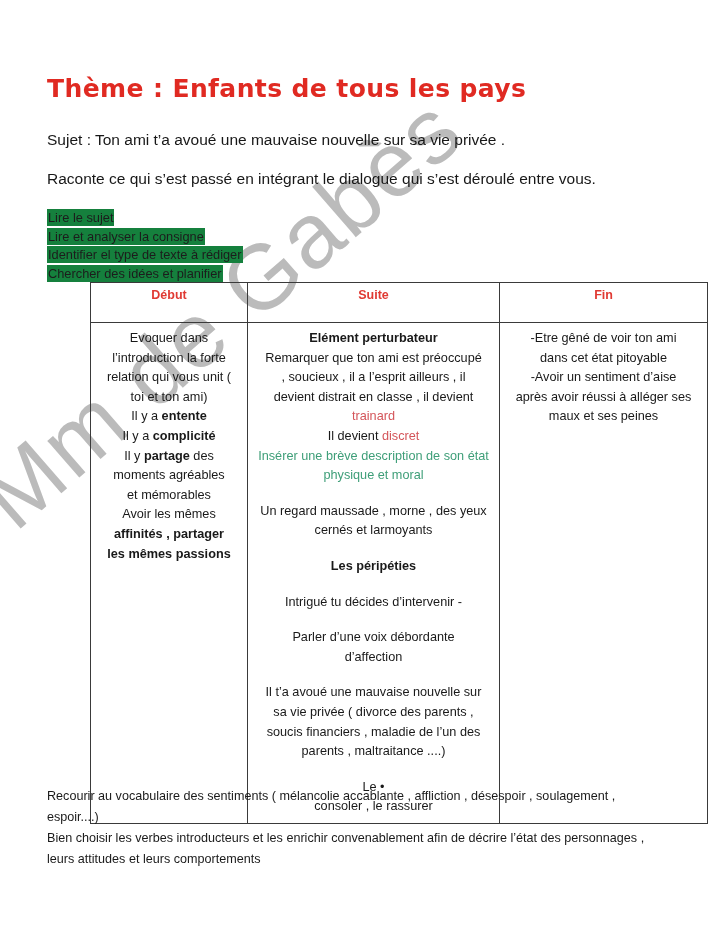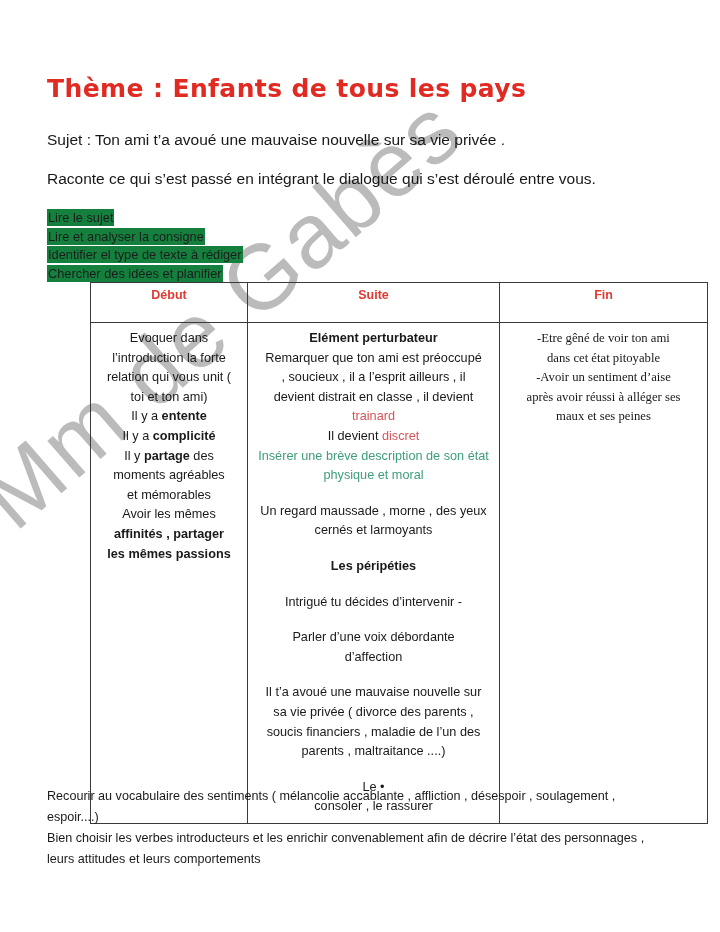--- a/index.html
+++ b/index.html
@@ -126,21 +126,21 @@
   .col-suite { width: 252px; }
   .col-fin   { width: 208px; }
 
   .cell-body {
     font-size: 12.7px;
     color: #191919;
     line-height: 19.6px;
   }
   .cell-debut { height: 430px; }
   .cell-suite { height: 430px; }
-  .cell-fin   { height: 430px; font-family: Liberation Serif, serif; }
+  .cell-fin   { height: 430px; }
 
   .p { margin: 0; }
   .p.gap { margin-top: 16px; }
   .b { font-weight: bold; }
   .red-word { color: #d4555a; }
   .green-line { color: #3e9e78; }
   .cond { font-family: "Liberation Sans Narrow", "Liberation Sans", sans-serif; }
 
   
   .footer {

